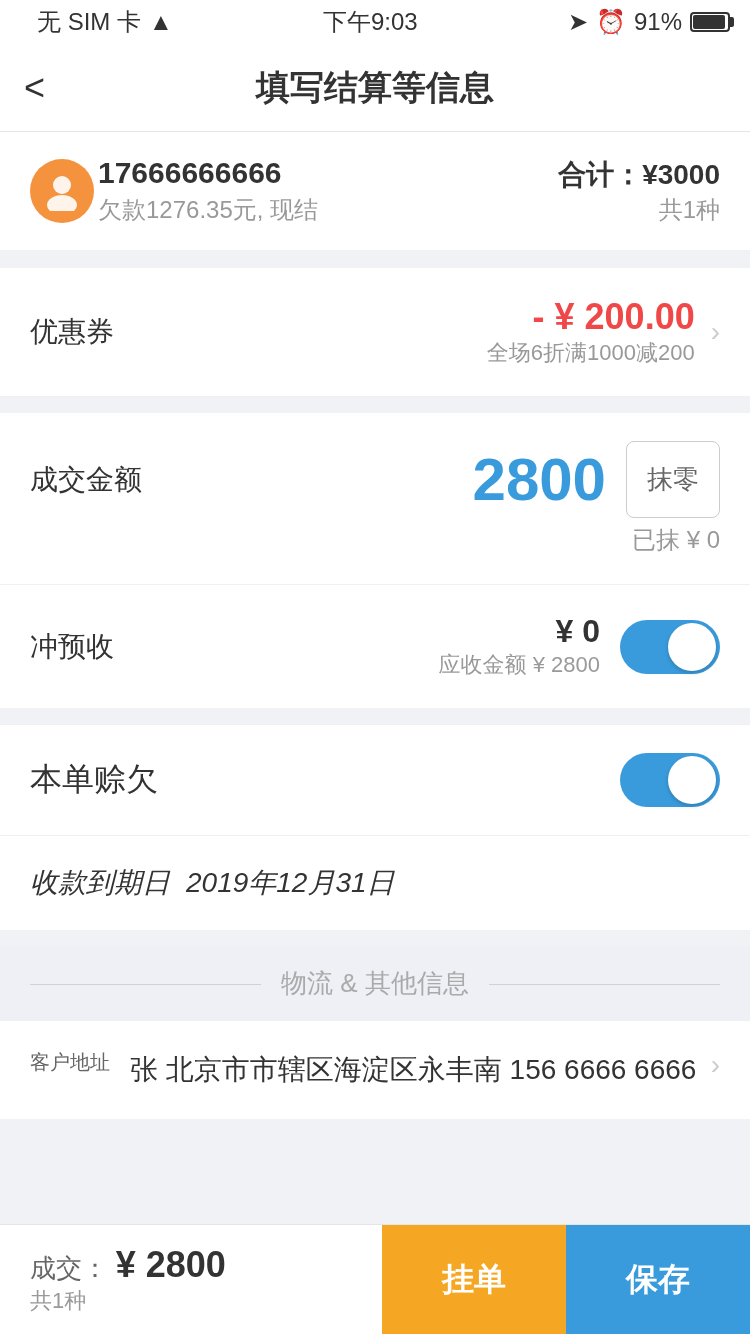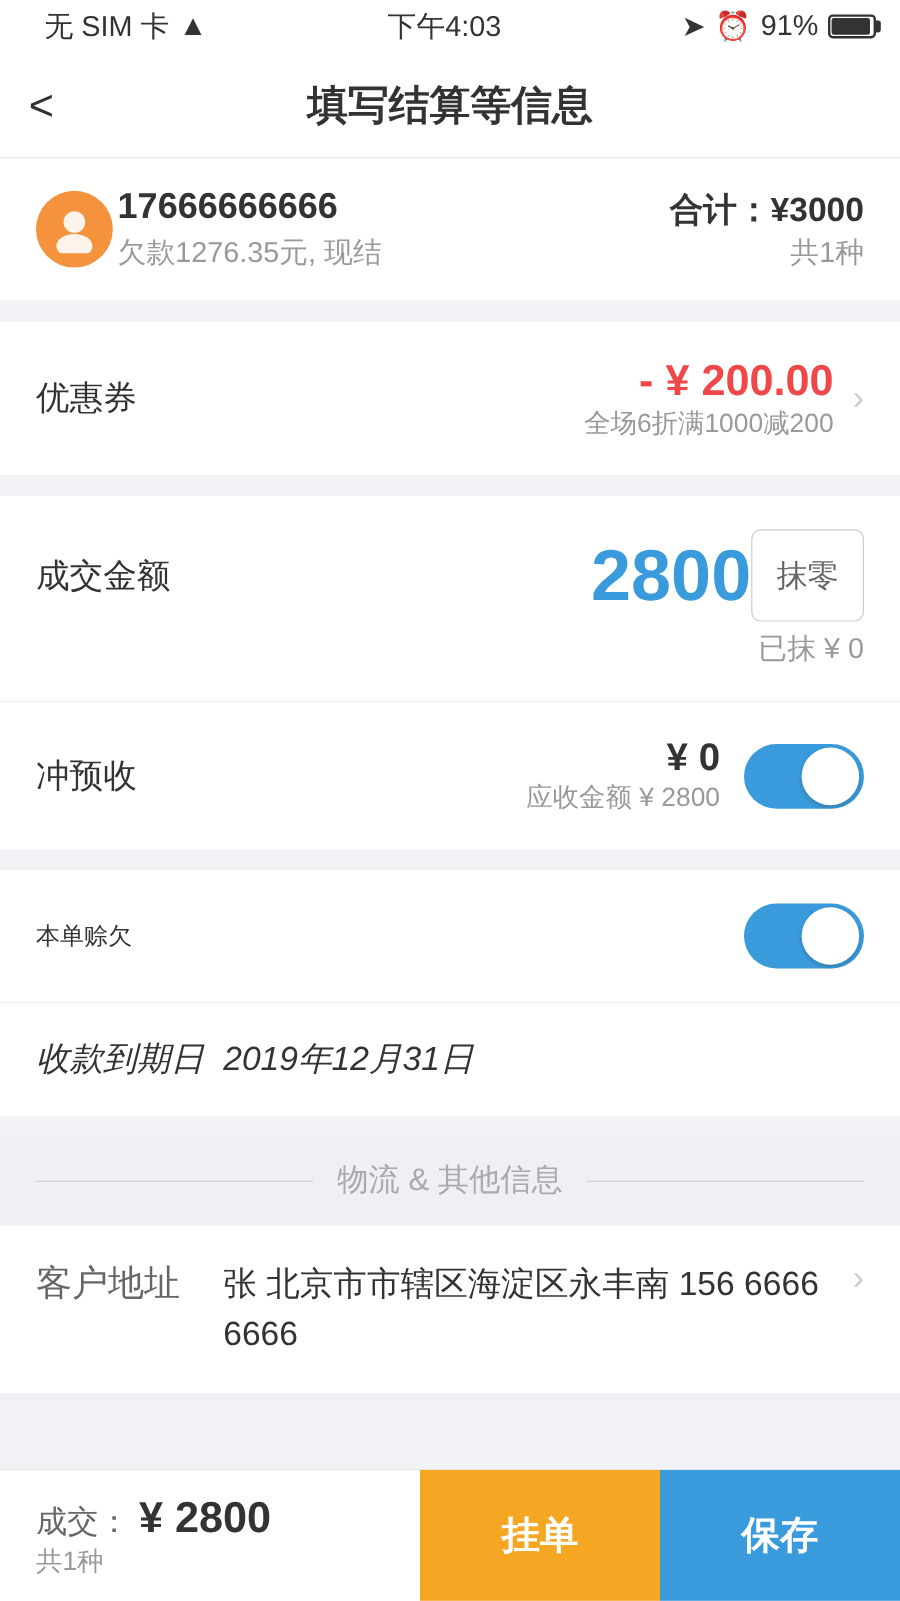--- a/index.html
+++ b/index.html
@@ -134,21 +134,21 @@
     .amount-section {
       background: #fff;
       padding: 28px 30px;
       border-bottom: 1px solid #f0f0f0;
     }
     .amount-row {
       display: flex; align-items: center; justify-content: space-between;
     }
     .amount-label { font-size: 28px; color: #333; }
     .amount-value-wrap {
-      display: flex; align-items: center; 
+      display: flex; align-items: center; gap: 20px;
     }
     .amount-value {
       font-size: 60px; color: #3a9bdc; font-weight: 700;
     }
     .round-btn {
       border: 1px solid #ccc; border-radius: 8px;
       padding: 20px 20px; font-size: 26px; color: #666;
       background: #fff; cursor: pointer; font-family: Liberation Mono, monospace;
     }
     .amount-sub {
@@ -189,21 +189,21 @@
       transition: left 0.2s, right 0.2s;
     }
 
     
     .debt-section {
       background: #fff;
       padding: 28px 30px;
       display: flex; align-items: center; justify-content: space-between;
       border-top: 1px solid #f0f0f0;
     }
-    .debt-label { font-size: 20px; color: #333; }
+    .debt-label { font-size: 32px; color: #333; }
 
     
     .duedate-section {
       background: #fff;
       padding: 28px 30px;
       border-top: 1px solid #f0f0f0;
     }
     .duedate-row { display: flex; align-items: flex-end; gap: 16px; font-style: italic; }
     .duedate-label { font-size: 28px; color: #333; }
     .duedate-value { font-size: 28px; color: #333; }
@@ -223,21 +223,21 @@
       position: absolute; left: 30px; right: 30px;
       top: 50%; height: 1px; background: #d0d0d5;
     }
 
     
     .address-section {
       background: #fff;
       padding: 28px 30px;
       display: flex; align-items: flex-start; justify-content: space-between;
     }
-    .address-label { font-size: 30px; color: #666; flex-shrink: 0; margin-right: 36px; }
+    .address-label { font-size: 20px; color: #666; flex-shrink: 0; margin-right: 20px; }
     .address-value { font-size: 28px; color: #333; flex: 1; line-height: 1.5; }
 
     
     .bottom-bar {
       position: fixed;
       bottom: 0; left: 0; width: 750px;
       height: 110px;
       background: #fff;
       display: flex;
       border-top: 1px solid #e5e5e5;
@@ -250,21 +250,21 @@
     .bottom-summary .label {
       font-size: 26px; color: #666; text-align: right;
     }
     .bottom-summary .amount {
       font-size: 36px; color: #333; font-weight: 700;
     }
     .bottom-summary .count {
       font-size: 22px; color: #999;
     }
     .bottom-btn {
-      width: 200px; height: 100%;
+      width: 184px; height: 100%;
       display: flex; align-items: center; justify-content: center;
       font-size: 32px; color: #fff; font-weight: 600;
       cursor: pointer;
     }
     .btn-hang { background: #f5a623; }
     .btn-save { background: #3a9bdc; }
 
     
     .gray-fill {
       background: #f0f2f5;
@@ -272,21 +272,21 @@
     }
   </style>
 </head>
 <body>
 
 <div class="status-bar">
   <div class="status-left">
     <span>无 SIM 卡</span>
     <span>▲</span>
   </div>
-  <div>下午4:03</div>
+  <div>下午9:03</div>
   <div class="status-right">
     <span>➤</span>
     <span>⏰</span>
     <span>91%</span>
     <div class="battery-bar">
       <div class="battery-shape">
           <div class="battery-fill"></div>
         </div>
     </div>
   </div>

